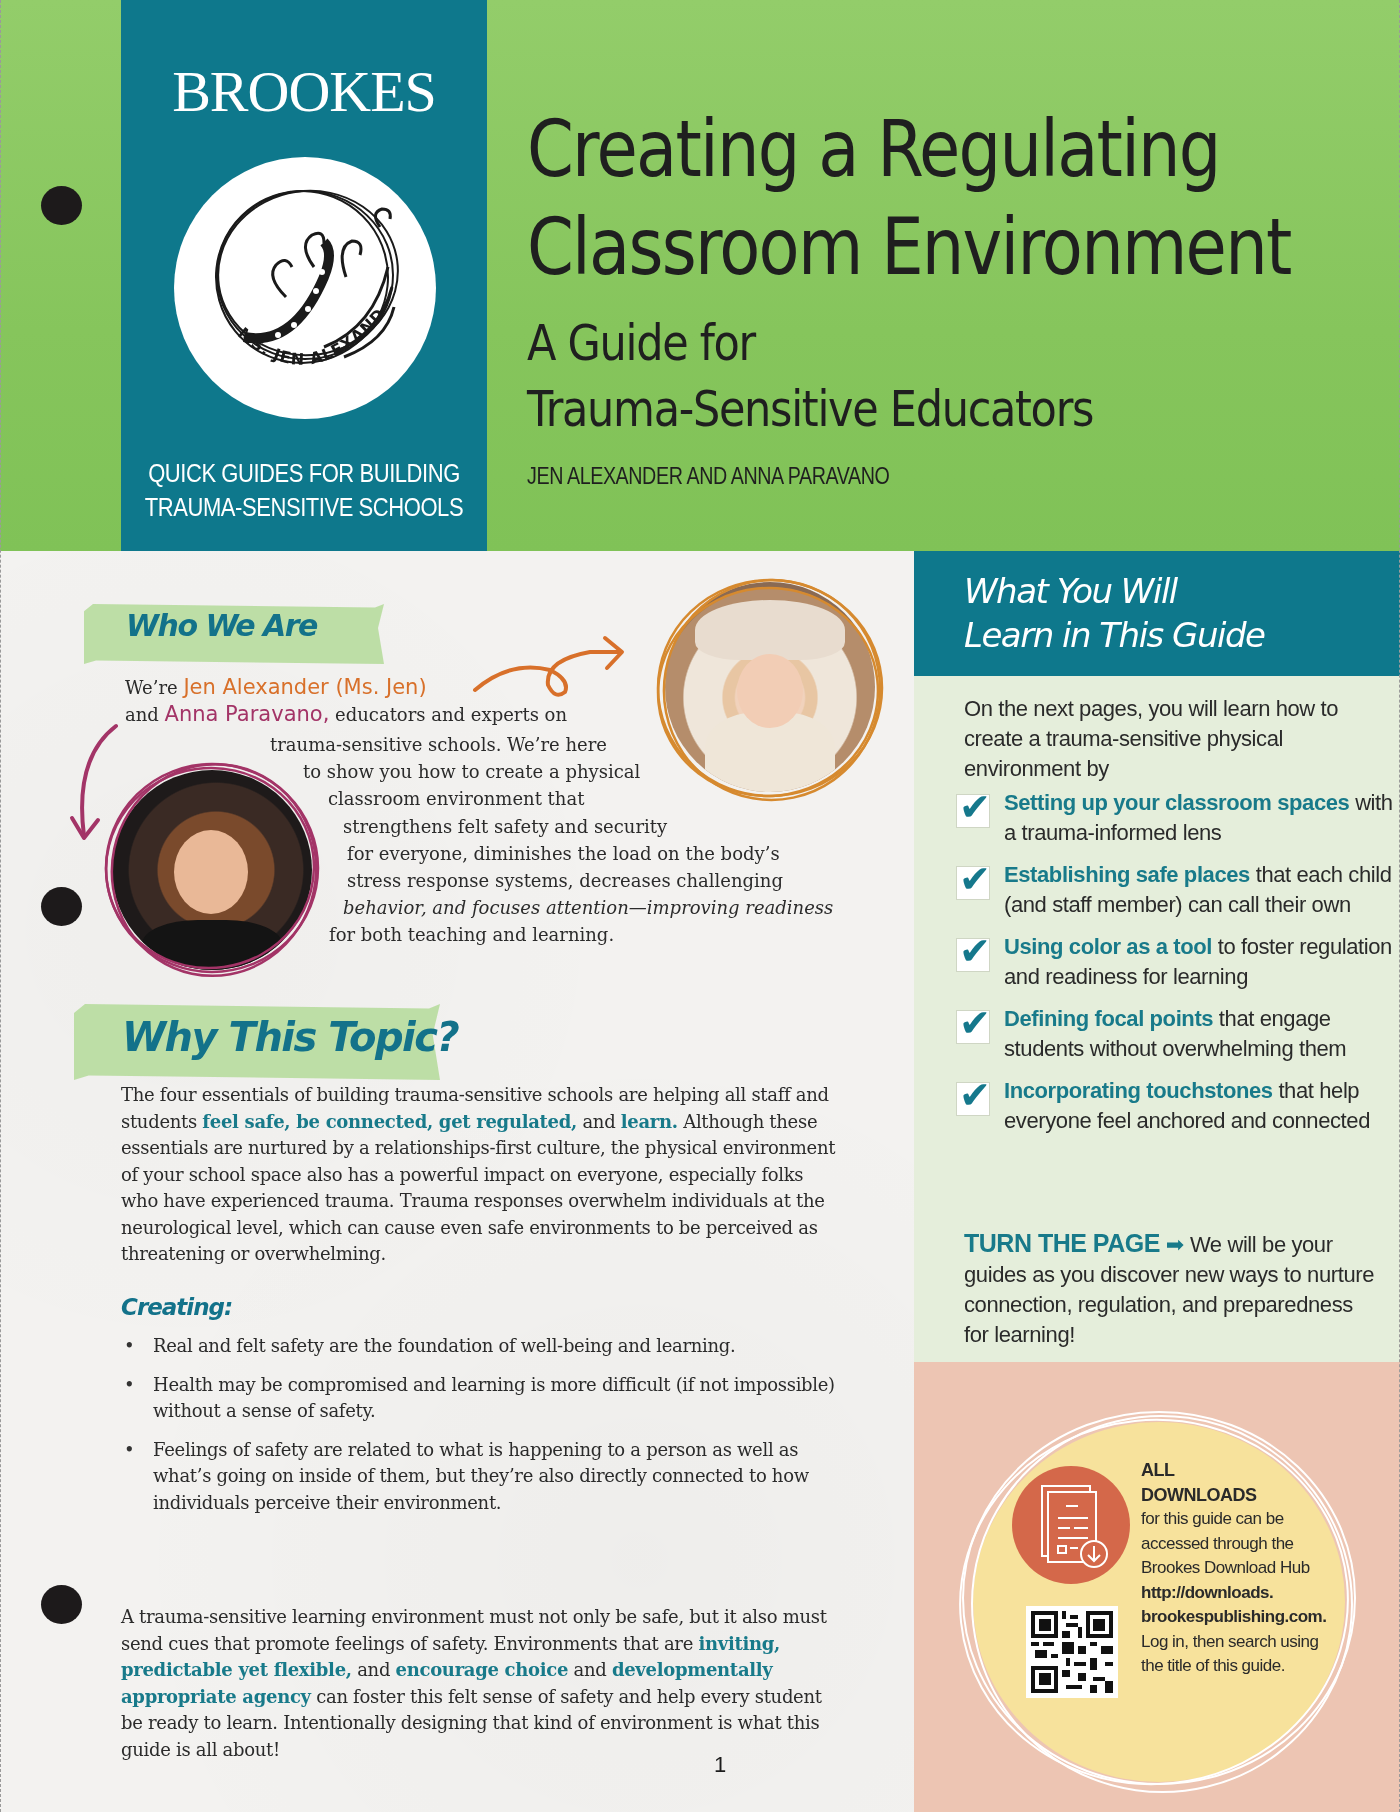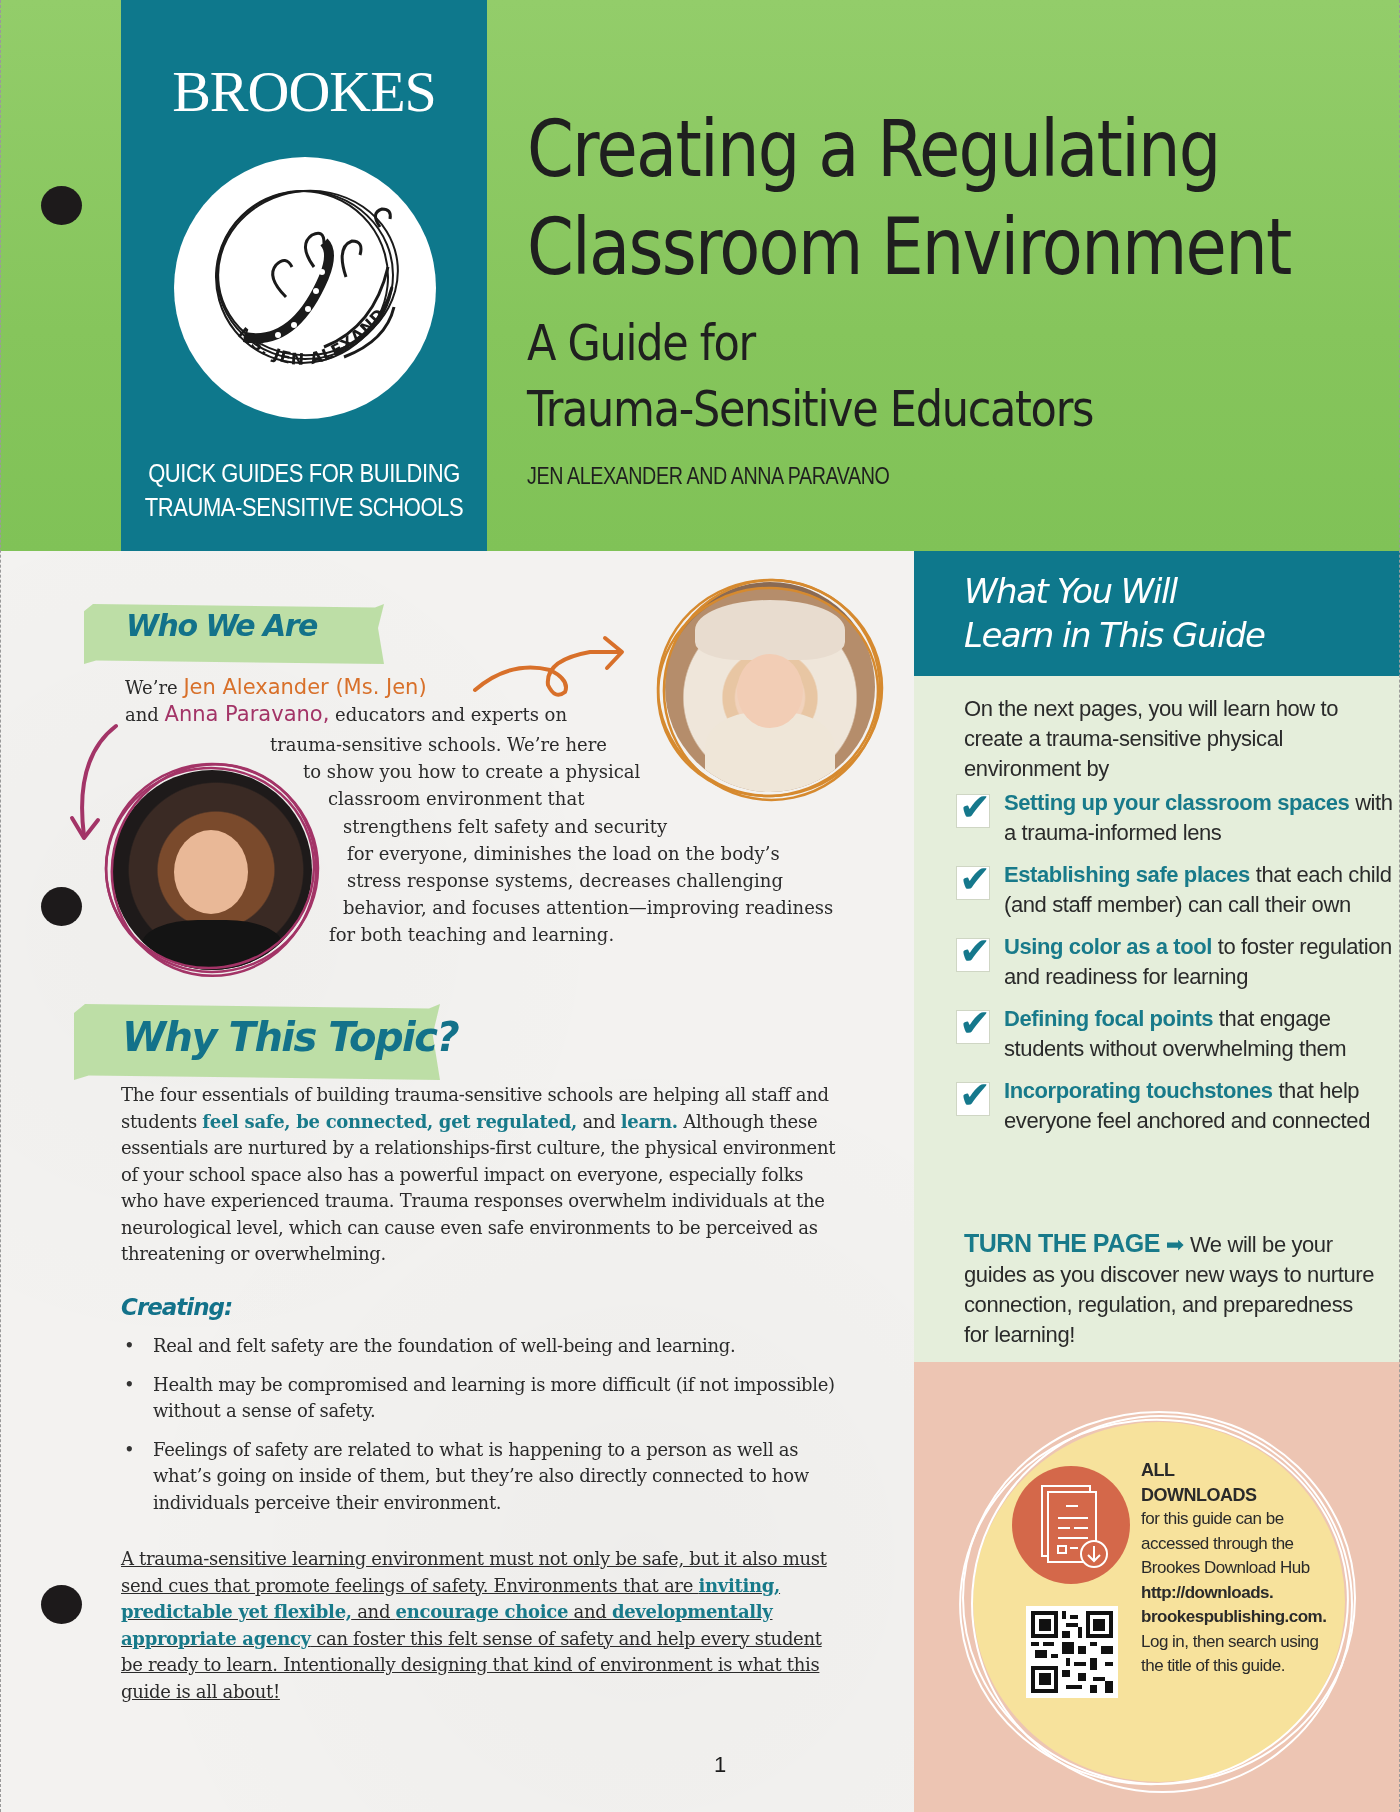--- a/index.html
+++ b/index.html
@@ -270,21 +270,21 @@
 </div>
 <div class="who-text" style="left:125px; top:701px;">
   <span>and </span><span class="name-purple">Anna Paravano,</span><span> educators and experts on</span>
 </div>
 <div class="who-text" style="left:270px; top:731px;">trauma-sensitive schools. We’re here</div>
 <div class="who-text" style="left:303px; top:758px;">to show you how to create a physical</div>
 <div class="who-text" style="left:328px; top:785px;">classroom environment that</div>
 <div class="who-text" style="left:343px; top:813px;">strengthens felt safety and security</div>
 <div class="who-text" style="left:347px; top:840px;">for everyone, diminishes the load on the body’s</div>
 <div class="who-text" style="left:347px; top:867px;">stress response systems, decreases challenging</div>
-<div class="who-text" style="left:343px; top:894px;">behavior, and focuses attention—improving readiness</div>
+<div class="who-text" style="left:343px; top:894px;font-style:italic;">behavior, and focuses attention—improving readiness</div>
 <div class="who-text" style="left:329px; top:921px;">for both teaching and learning.</div>
 
 <div class="photo" style="left:665px; top:582px; width:210px; height:210px; background: radial-gradient(circle at 50% 55%, #f1d2bc 0 22%, #e8c6a3 23% 30%, #efe6da 31% 55%, #b58d6b 56% 70%, #8a6a53 71%);">
   <div style="position:absolute; left:30px; top:18px; width:150px; height:60px; border-radius:50% 50% 30% 30%; background:#e8dccf;"></div>
   <div style="position:absolute; left:40px; top:130px; width:130px; height:90px; border-radius:40% 40% 0 0; background:#efe6d8;"></div>
   <div style="position:absolute; left:72px; top:72px; width:66px; height:74px; border-radius:50%; background:#f2cdb5;"></div>
 </div>
 <svg class="photo-ring" style="left:650px; top:572px;" width="240" height="235">
   <g fill="none" stroke="#d68a2f" stroke-width="2.5">
     <ellipse cx="120" cy="116" rx="112" ry="108"></ellipse>
@@ -312,21 +312,21 @@
   <span>The four essentials of building trauma-sensitive schools are helping all staff and students </span><span class="hl">feel safe, be connected, get regulated,</span><span> and </span><span class="hl">learn.</span><span> Although these essentials are nurtured by a relationships-first culture, the physical environment of your school space also has a powerful impact on everyone, especially folks who have experienced trauma. Trauma responses overwhelm individuals at the neurological level, which can cause even safe environments to be perceived as threatening or overwhelming.</span>
 </p>
 
 <div class="remember">Creating:</div>
 <ul class="bullets">
   <li>Real and felt safety are the foundation of well-being and learning.</li>
   <li>Health may be compromised and learning is more difficult (if not impossible) without a sense of safety.</li>
   <li>Feelings of safety are related to what is happening to a person as well as what’s going on inside of them, but they’re also directly connected to how individuals perceive their environment.</li>
 </ul>
 
-<p class="body-para" style="top:1546px; width:720px;text-decoration:underline;">
+<p class="body-para" style="top:1604px; width:720px;">
   <span>A trauma-sensitive learning environment must not only be safe, but it also must send cues that promote feelings of safety. Environments that are </span><span class="hl">inviting, predictable yet flexible,</span><span> and </span><span class="hl">encourage choice</span><span> and </span><span class="hl">developmentally appropriate agency</span><span> can foster this felt sense of safety and help every student be ready to learn. Intentionally designing that kind of environment is what this guide is all about!</span>
 </p>
 
 <div class="page-number">1</div>
 
 <div class="learn-header">
   <div class="learn-title">
     <div>What You Will</div>
     <div>Learn in This Guide</div>
   </div>

